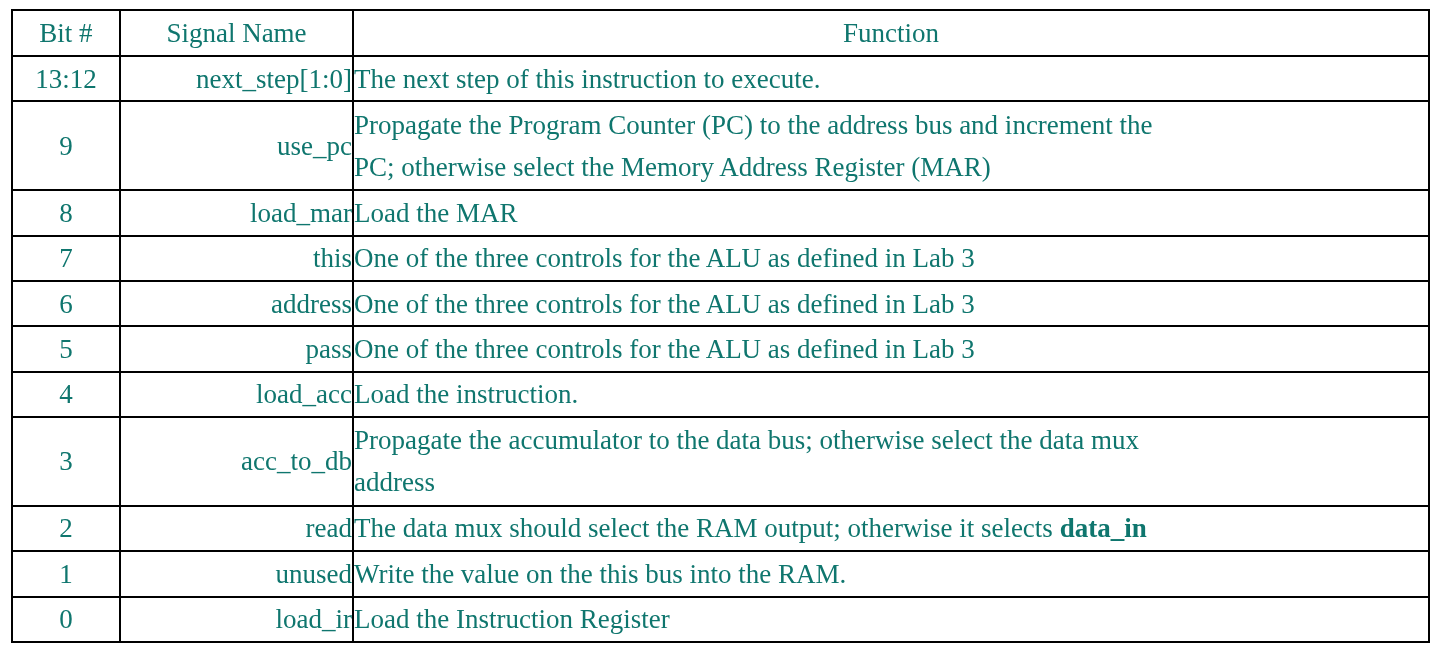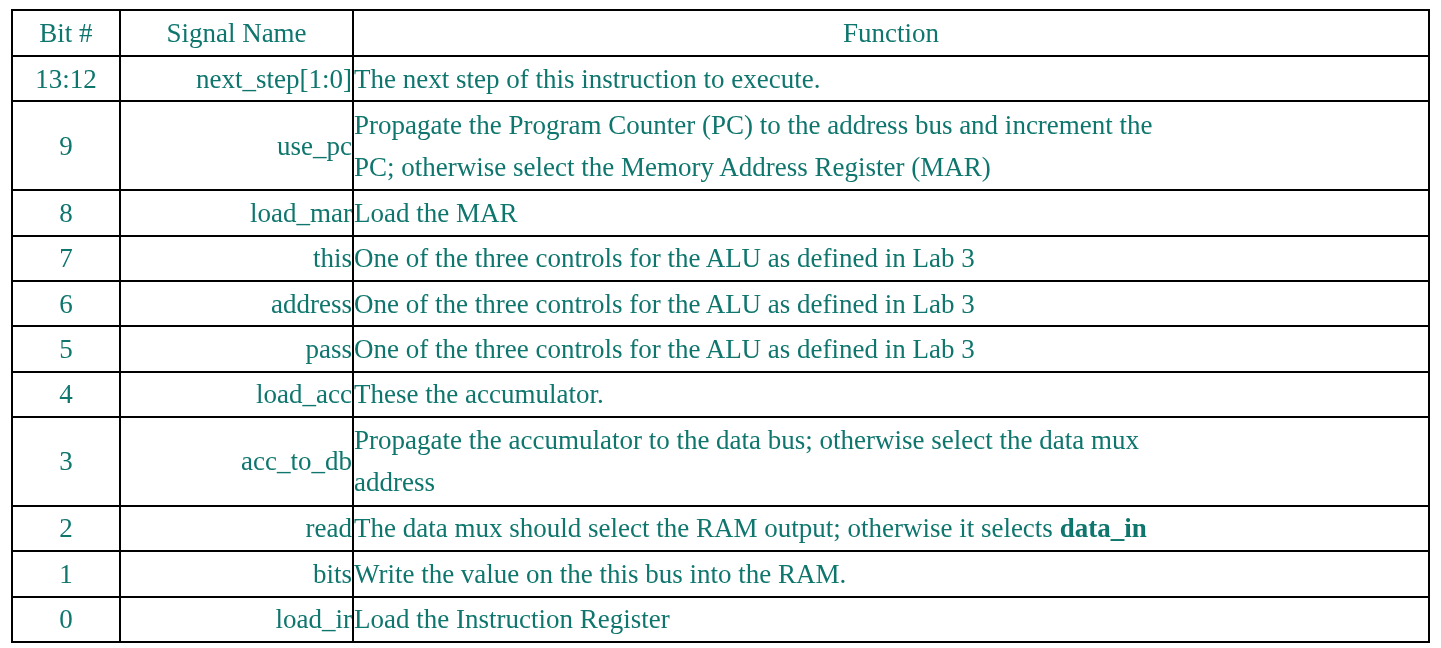--- a/index.html
+++ b/index.html
@@ -153,41 +153,41 @@
           <td class="bit-cell">5</td>
           <td class="sig-cell">pass</td>
           <td class="func-cell">
             <span class="line">One of the three controls for the ALU as defined in Lab 3</span>
           </td>
         </tr>
         <tr class="row-single">
           <td class="bit-cell">4</td>
           <td class="sig-cell">load_acc</td>
           <td class="func-cell">
-            <span class="line">These the accumulator.</span>
+            <span class="line">Load the instruction.</span>
           </td>
         </tr>
         <tr class="row-double">
           <td class="bit-cell">3</td>
           <td class="sig-cell">acc_to_db</td>
           <td class="func-cell">
             <span class="line">Propagate the accumulator to the data bus; otherwise select the data mux</span>
             <span class="line">address</span>
           </td>
         </tr>
         <tr class="row-single">
           <td class="bit-cell">2</td>
           <td class="sig-cell">read</td>
           <td class="func-cell">
             <span class="line">The data mux should select the RAM output; otherwise it selects <b>data_in</b></span>
           </td>
         </tr>
         <tr class="row-single">
           <td class="bit-cell">1</td>
-          <td class="sig-cell">bits</td>
+          <td class="sig-cell">unused</td>
           <td class="func-cell">
             <span class="line">Write the value on the this bus into the RAM.</span>
           </td>
         </tr>
         <tr class="row-single">
           <td class="bit-cell">0</td>
           <td class="sig-cell">load_ir</td>
           <td class="func-cell">
             <span class="line">Load the Instruction Register</span>
           </td>

